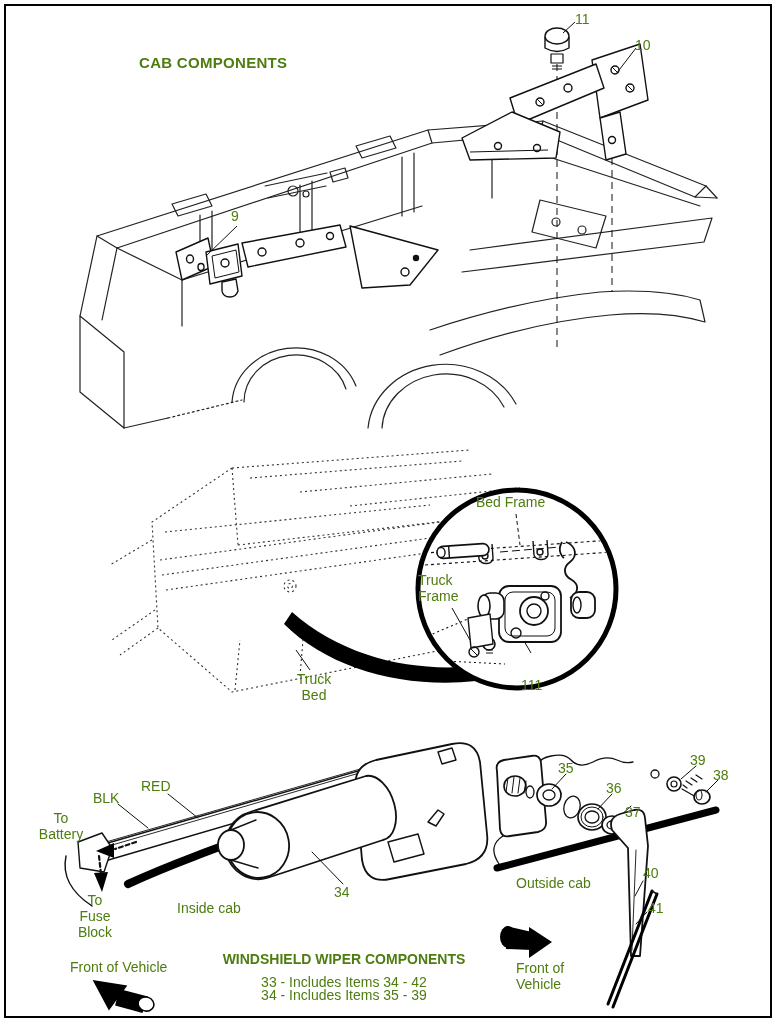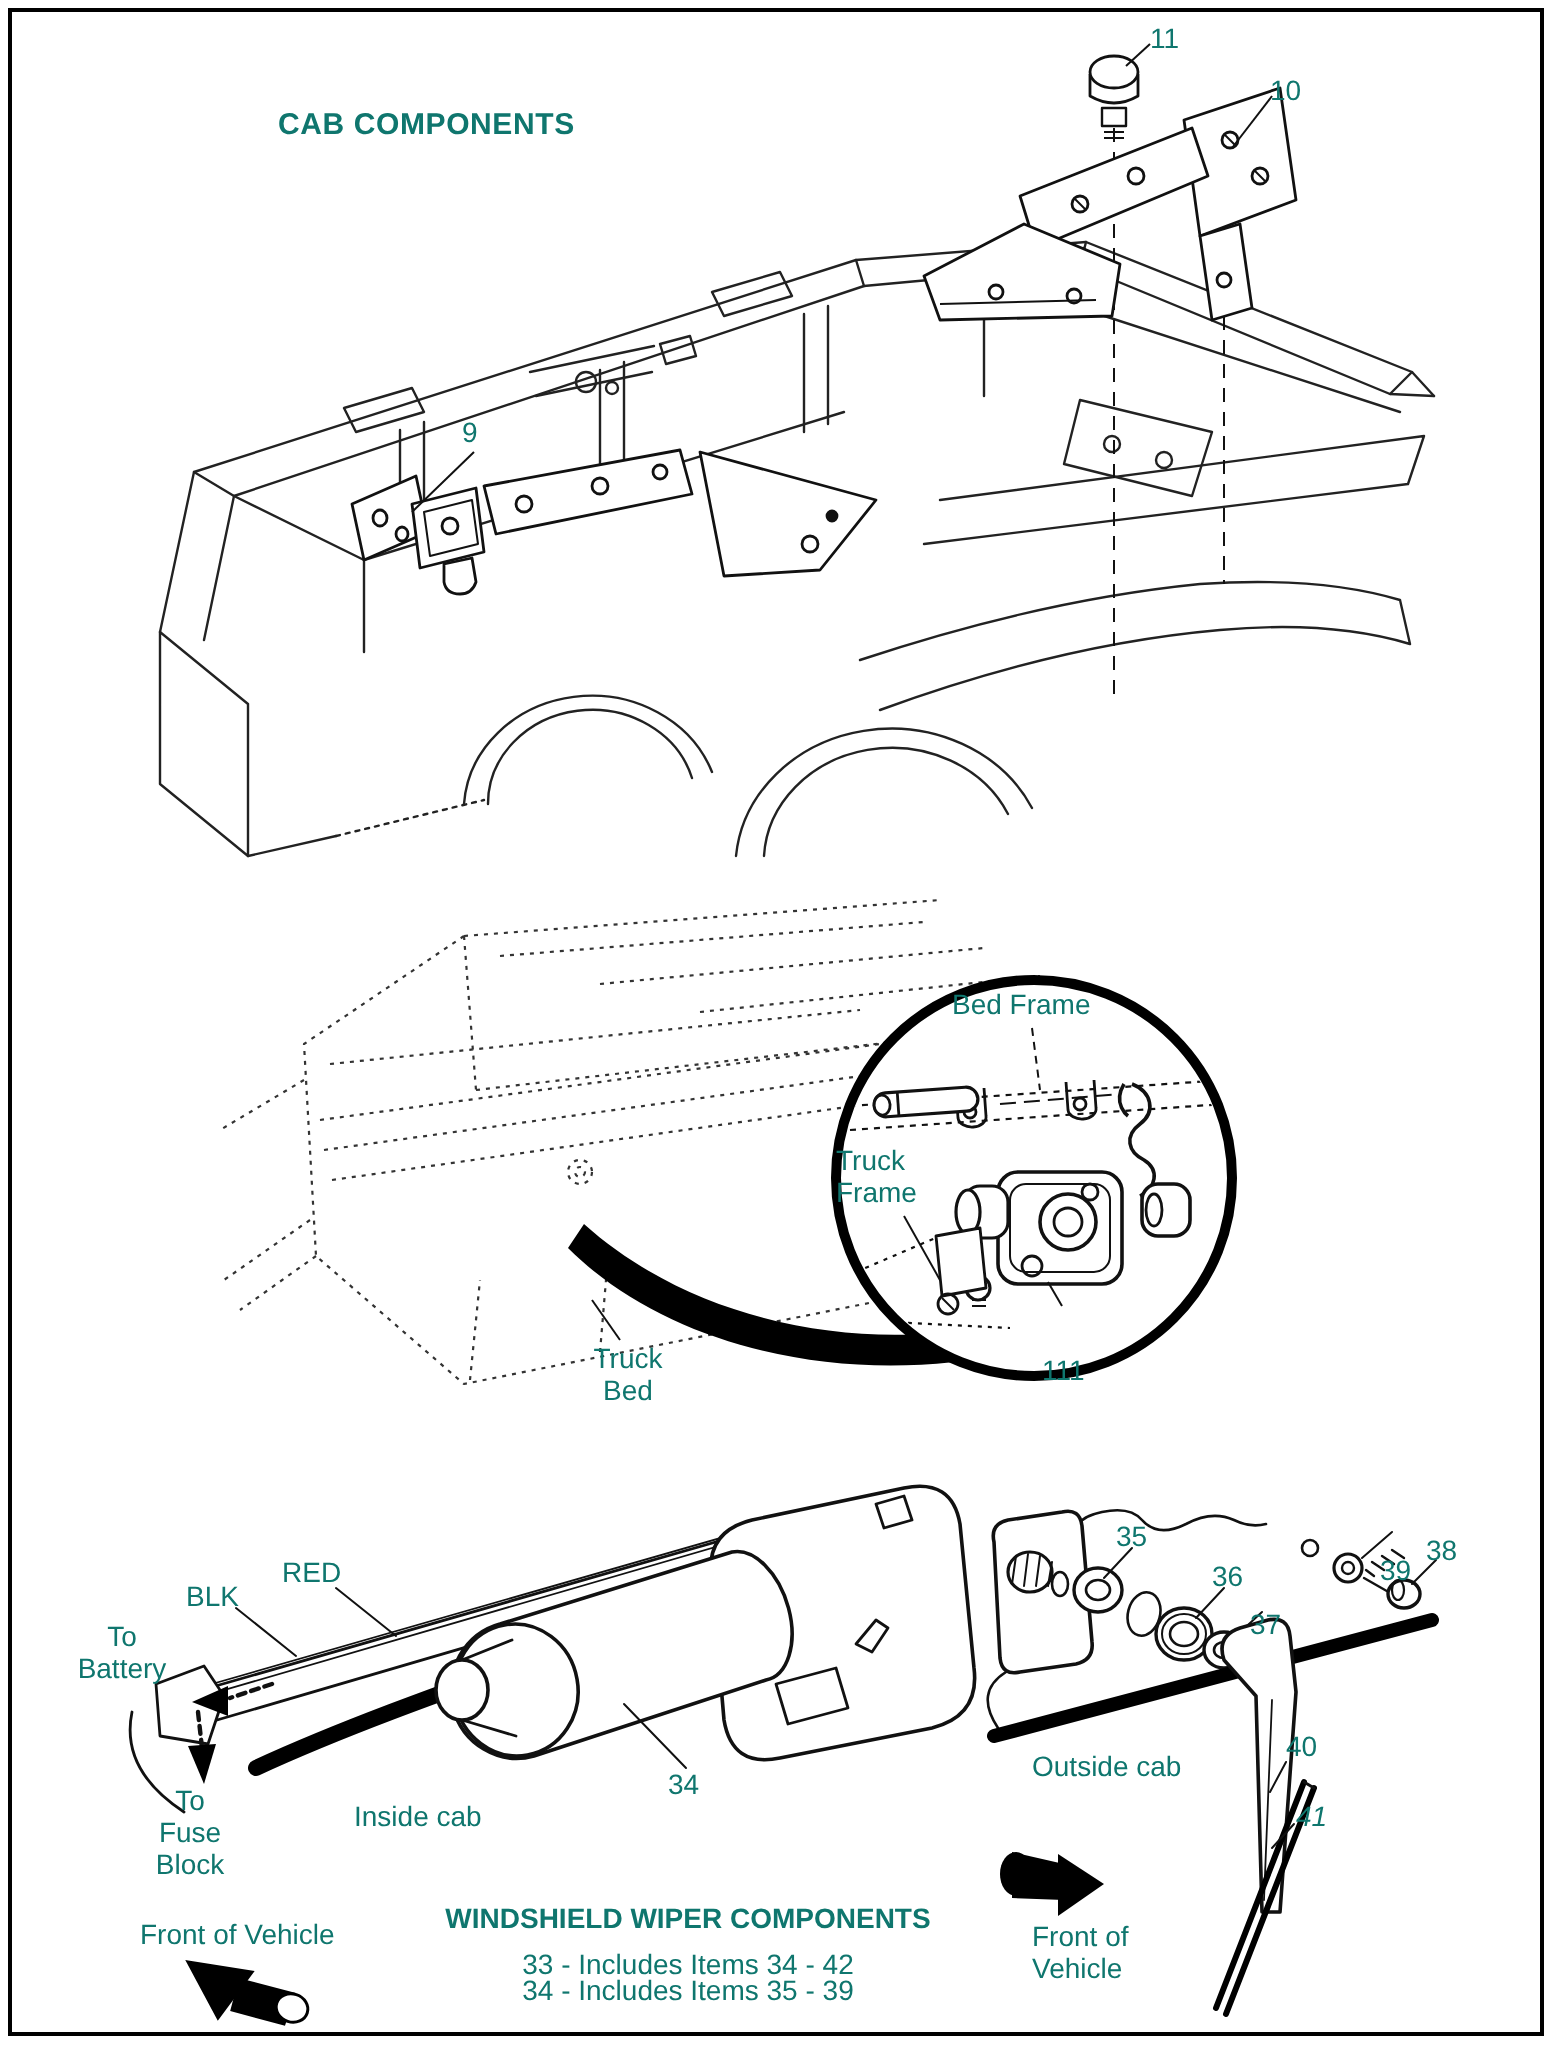--- a/index.html
+++ b/index.html
@@ -1,20 +1,20 @@
 <!DOCTYPE html>
 <html><head>
 <meta charset="utf-8">
 <style>
   html,body{margin:0;padding:0;background:#e8e8e8;}
   .page{position:relative;width:776px;height:1024px;background:#fff;overflow:hidden;
         font-family:"Liberation Sans",sans-serif;color:#111;}
   .pframe{position:absolute;left:4px;top:4px;right:4px;bottom:6px;border:2px solid #000;pointer-events:none;}
   svg.art{position:absolute;left:0;top:0;}
-  .lbl{position:absolute;font-size:14px;color:#0f766e;white-space:pre-line;line-height:1.13;}
+  .lbl{position:absolute;font-size:14px;color:#4d7c0f;white-space:pre-line;line-height:1.13;}
   .bold{font-weight:bold;}
   .center{text-align:center;}
   .t15{font-size:15px;letter-spacing:.3px;}
 </style>
 </head>
 <body>
 
 <div class="page">
   <div class="pframe"></div>
 
@@ -279,20 +279,20 @@
   <div class="lbl" style="left:334px;top:885px;">34</div>
 
   <div class="lbl bold" style="left:199px;top:952px;width:290px;text-align:center;">WINDSHIELD WIPER COMPONENTS</div>
   <div class="lbl center" style="left:199px;top:975px;width:290px;">33 - Includes Items 34 - 42</div>
   <div class="lbl center" style="left:199px;top:988px;width:290px;">34 - Includes Items 35 - 39</div>
   <div class="lbl" style="left:70px;top:960px;">Front of Vehicle</div>
 
   <div class="lbl" style="left:558px;top:761px;">35</div>
   <div class="lbl" style="left:606px;top:781px;">36</div>
   <div class="lbl" style="left:625px;top:793px;margin-top:12px;">37</div>
-  <div class="lbl" style="left:690px;top:753px;margin-top:25px;">39</div>
+  <div class="lbl" style="left:690px;top:753px;">39</div>
   <div class="lbl" style="left:713px;top:768px;">38</div>
   <div class="lbl" style="left:516px;top:876px;">Outside cab</div>
   <div class="lbl" style="left:643px;top:866px;">40</div>
-  <div class="lbl" style="left:648px;top:901px;font-style:italic;">41</div>
+  <div class="lbl" style="left:648px;top:901px;">41</div>
   <div class="lbl" style="left:516px;top:961px;">Front of
 Vehicle</div>
 </div>
 
 </body></html>

